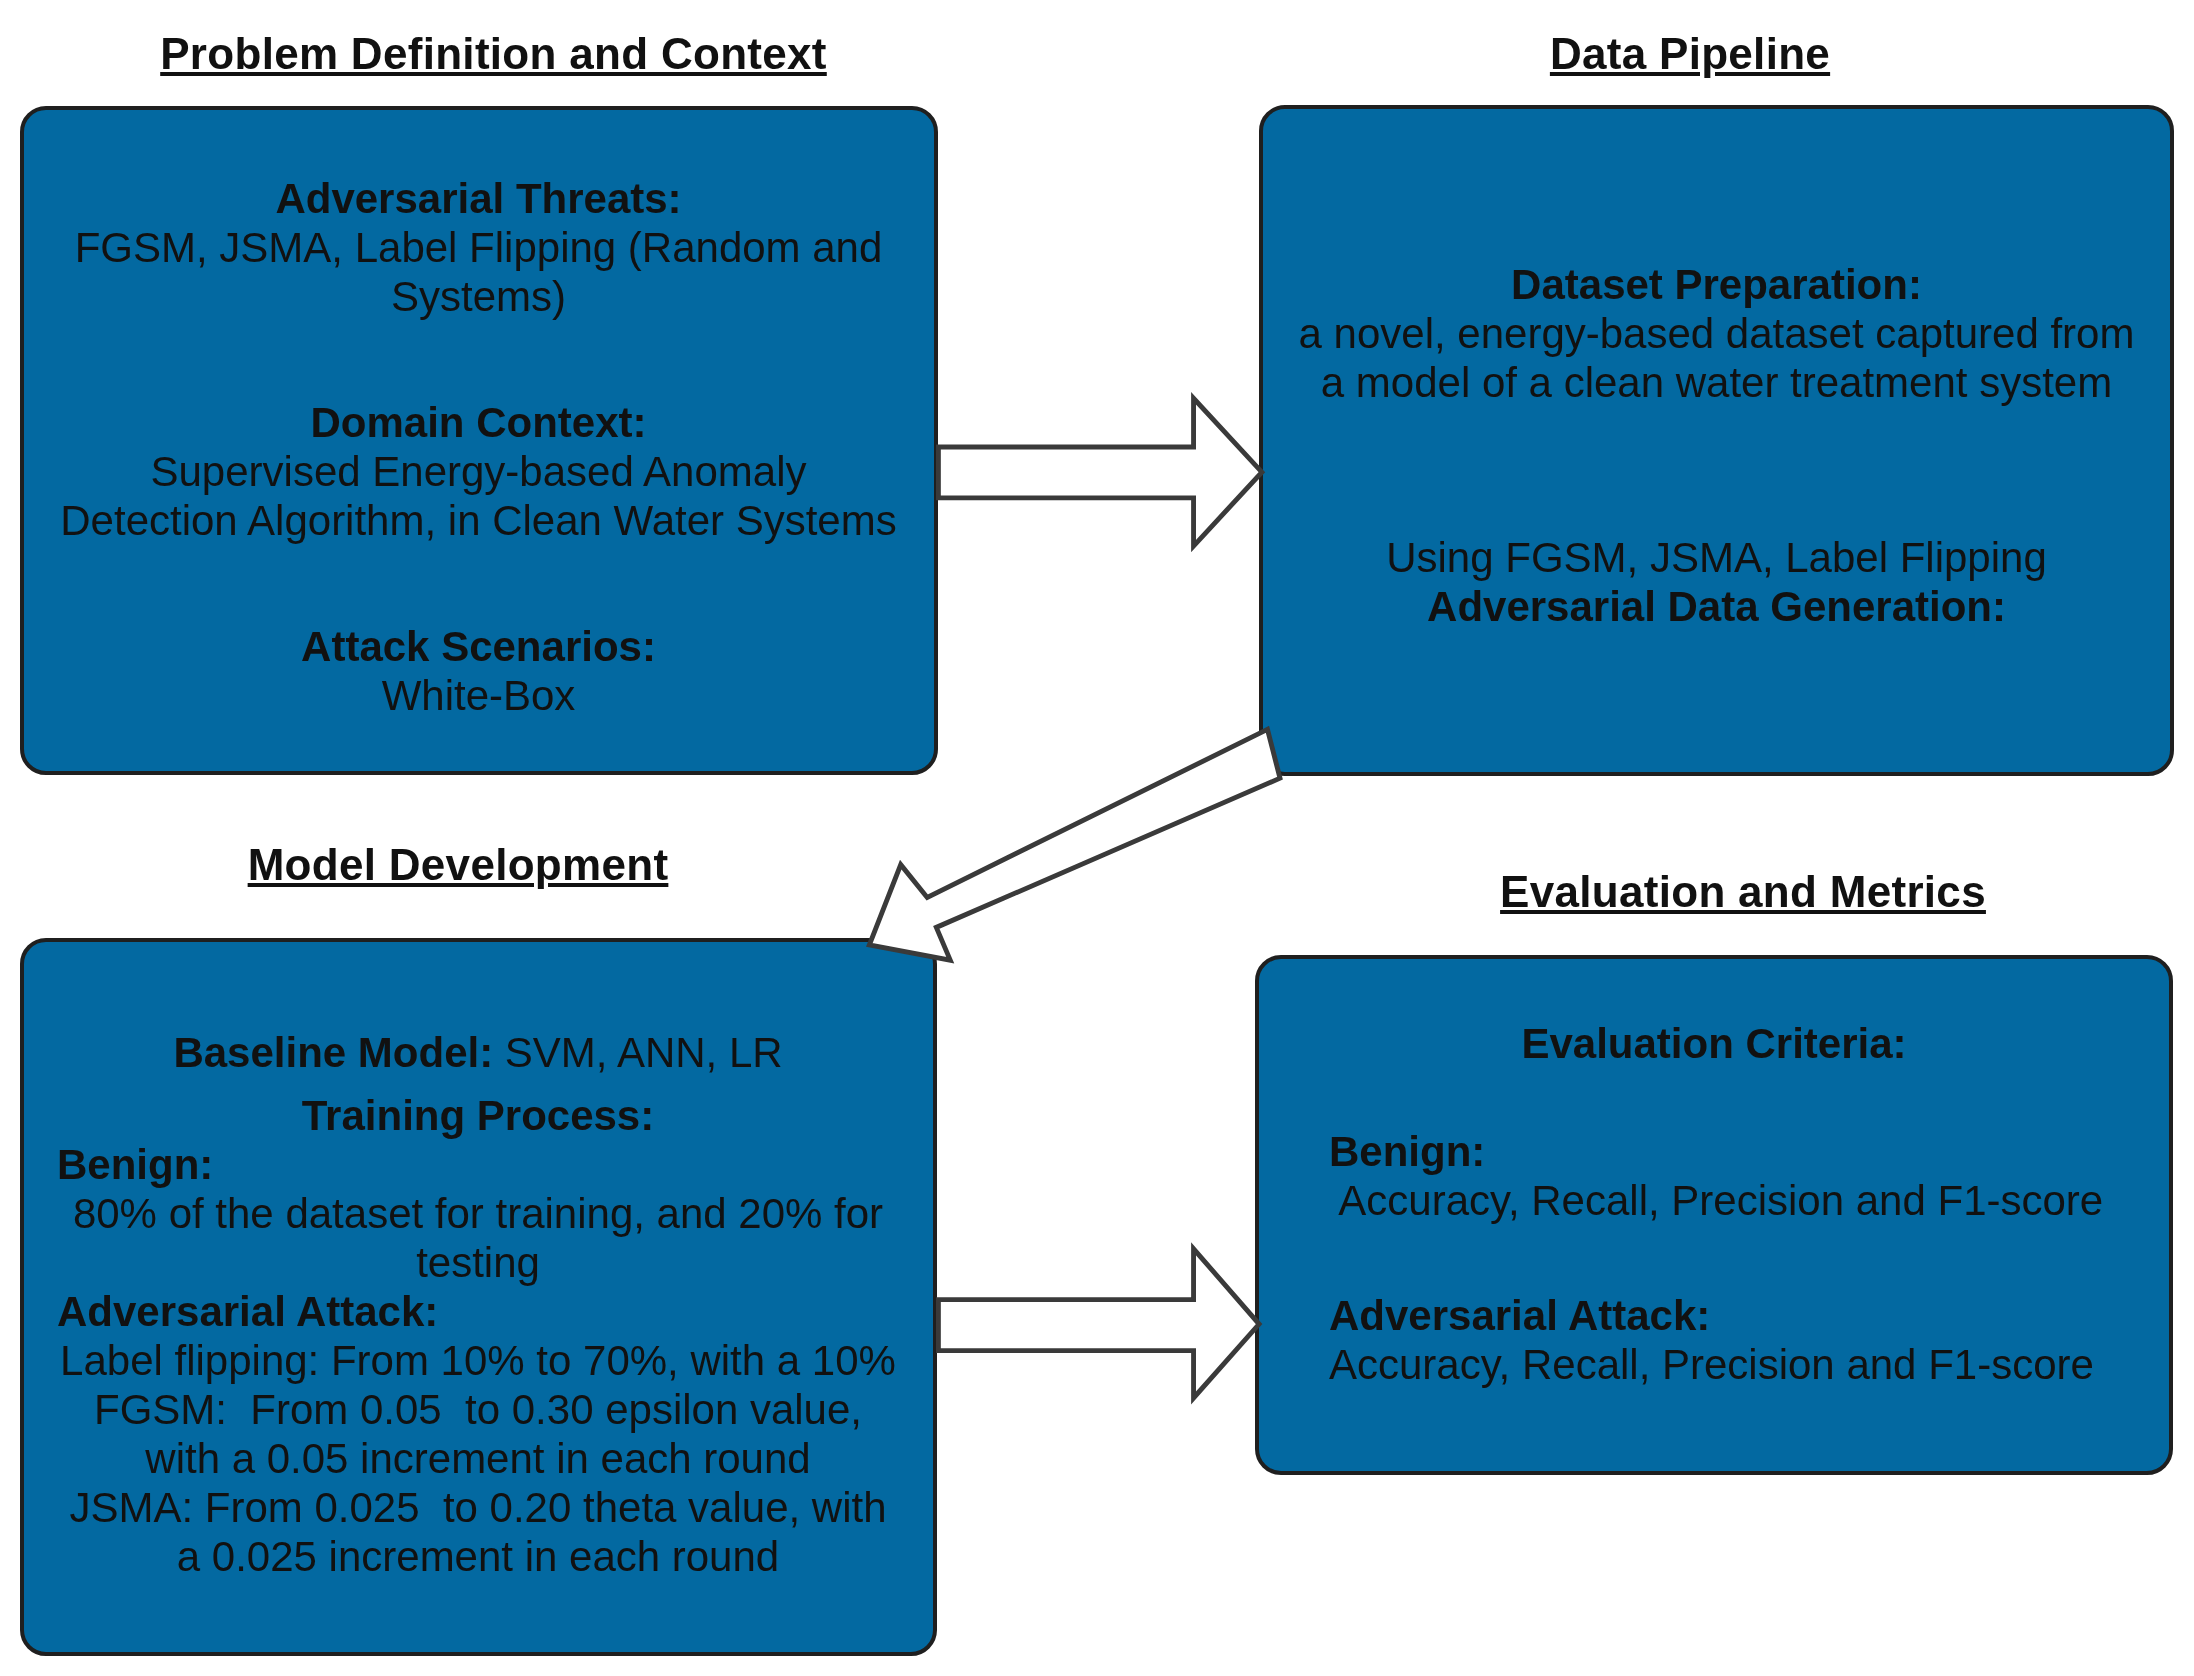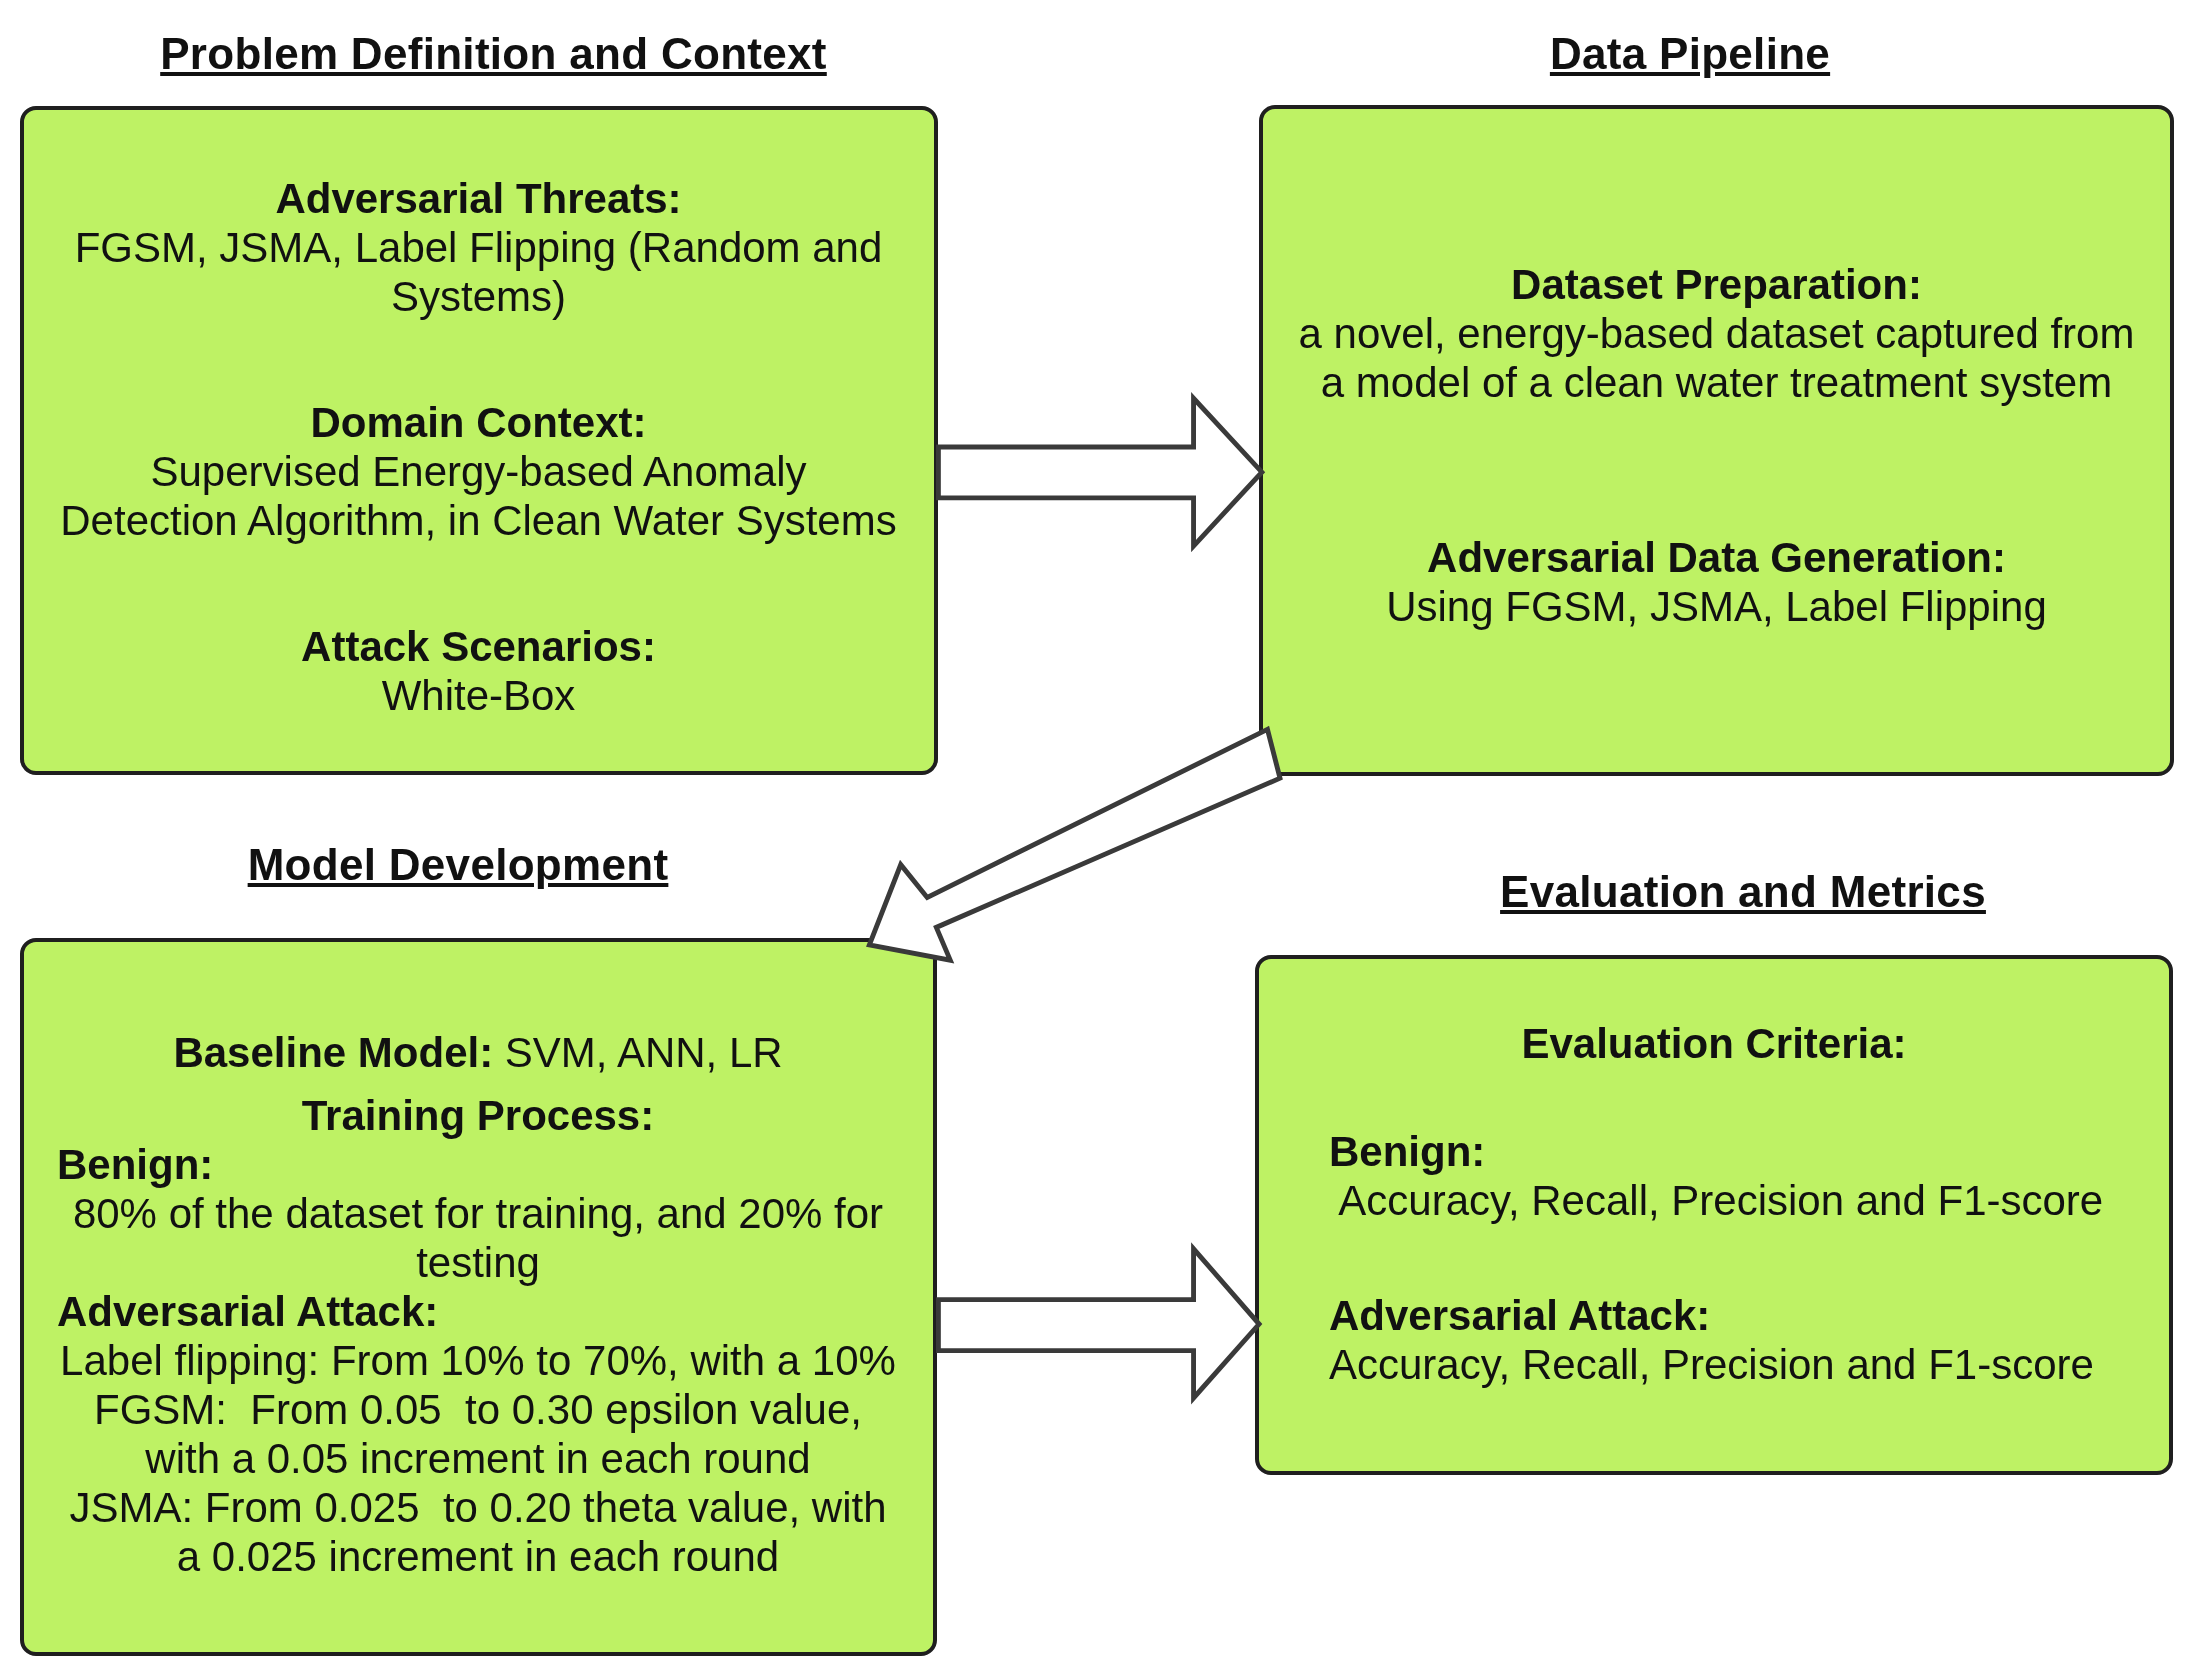--- a/index.html
+++ b/index.html
@@ -22,22 +22,22 @@
     font-weight: bold;
     line-height: 49px;
     text-align: center;
     letter-spacing: 0.3px;
     white-space: pre;
     text-decoration: underline;
   }
   .node {
     position: absolute;
     border: 4.2px solid #1f1f1f;
-    border-radius: 16px;
-    background: #bef264;
+    border-radius: 26px;
+    background: #0369a1;
     box-sizing: border-box;
   }
   .node-content {
     position: absolute;
     left: 0;
     top: 0;
     width: 100%;
     box-sizing: border-box;
   }
   .line {
@@ -95,22 +95,22 @@
       <div class="line">White-Box</div>
     </div>
   </div>
 
   <div class="node" style="left:1259px; top:105px; width:915px; height:671px;">
     <div class="node-content" style="padding:151px 21px 0 21px;">
       <div class="line b">Dataset Preparation:</div>
       <div class="line">a novel, energy-based dataset captured from</div>
       <div class="line">a model of a clean water treatment system</div>
       <div class="gap-box2"></div>
+      <div class="line">Using FGSM, JSMA, Label Flipping</div>
       <div class="line b">Adversarial Data Generation:</div>
-      <div class="line">Using FGSM, JSMA, Label Flipping</div>
     </div>
   </div>
 
   <div class="node" style="left:19.5px; top:938px; width:917px; height:718px;">
     <div class="node-content" style="padding:86px 14px 0 14px;">
       <div class="line"><span class="b">Baseline Model:</span><span> SVM, ANN, LR</span></div>
       <div class="gap-sm"></div>
       <div class="line b">Training Process:</div>
       <div class="line b left" style="padding-left:19.5px;">Benign:</div>
       <div class="line">80% of the dataset for training, and 20% for</div>

